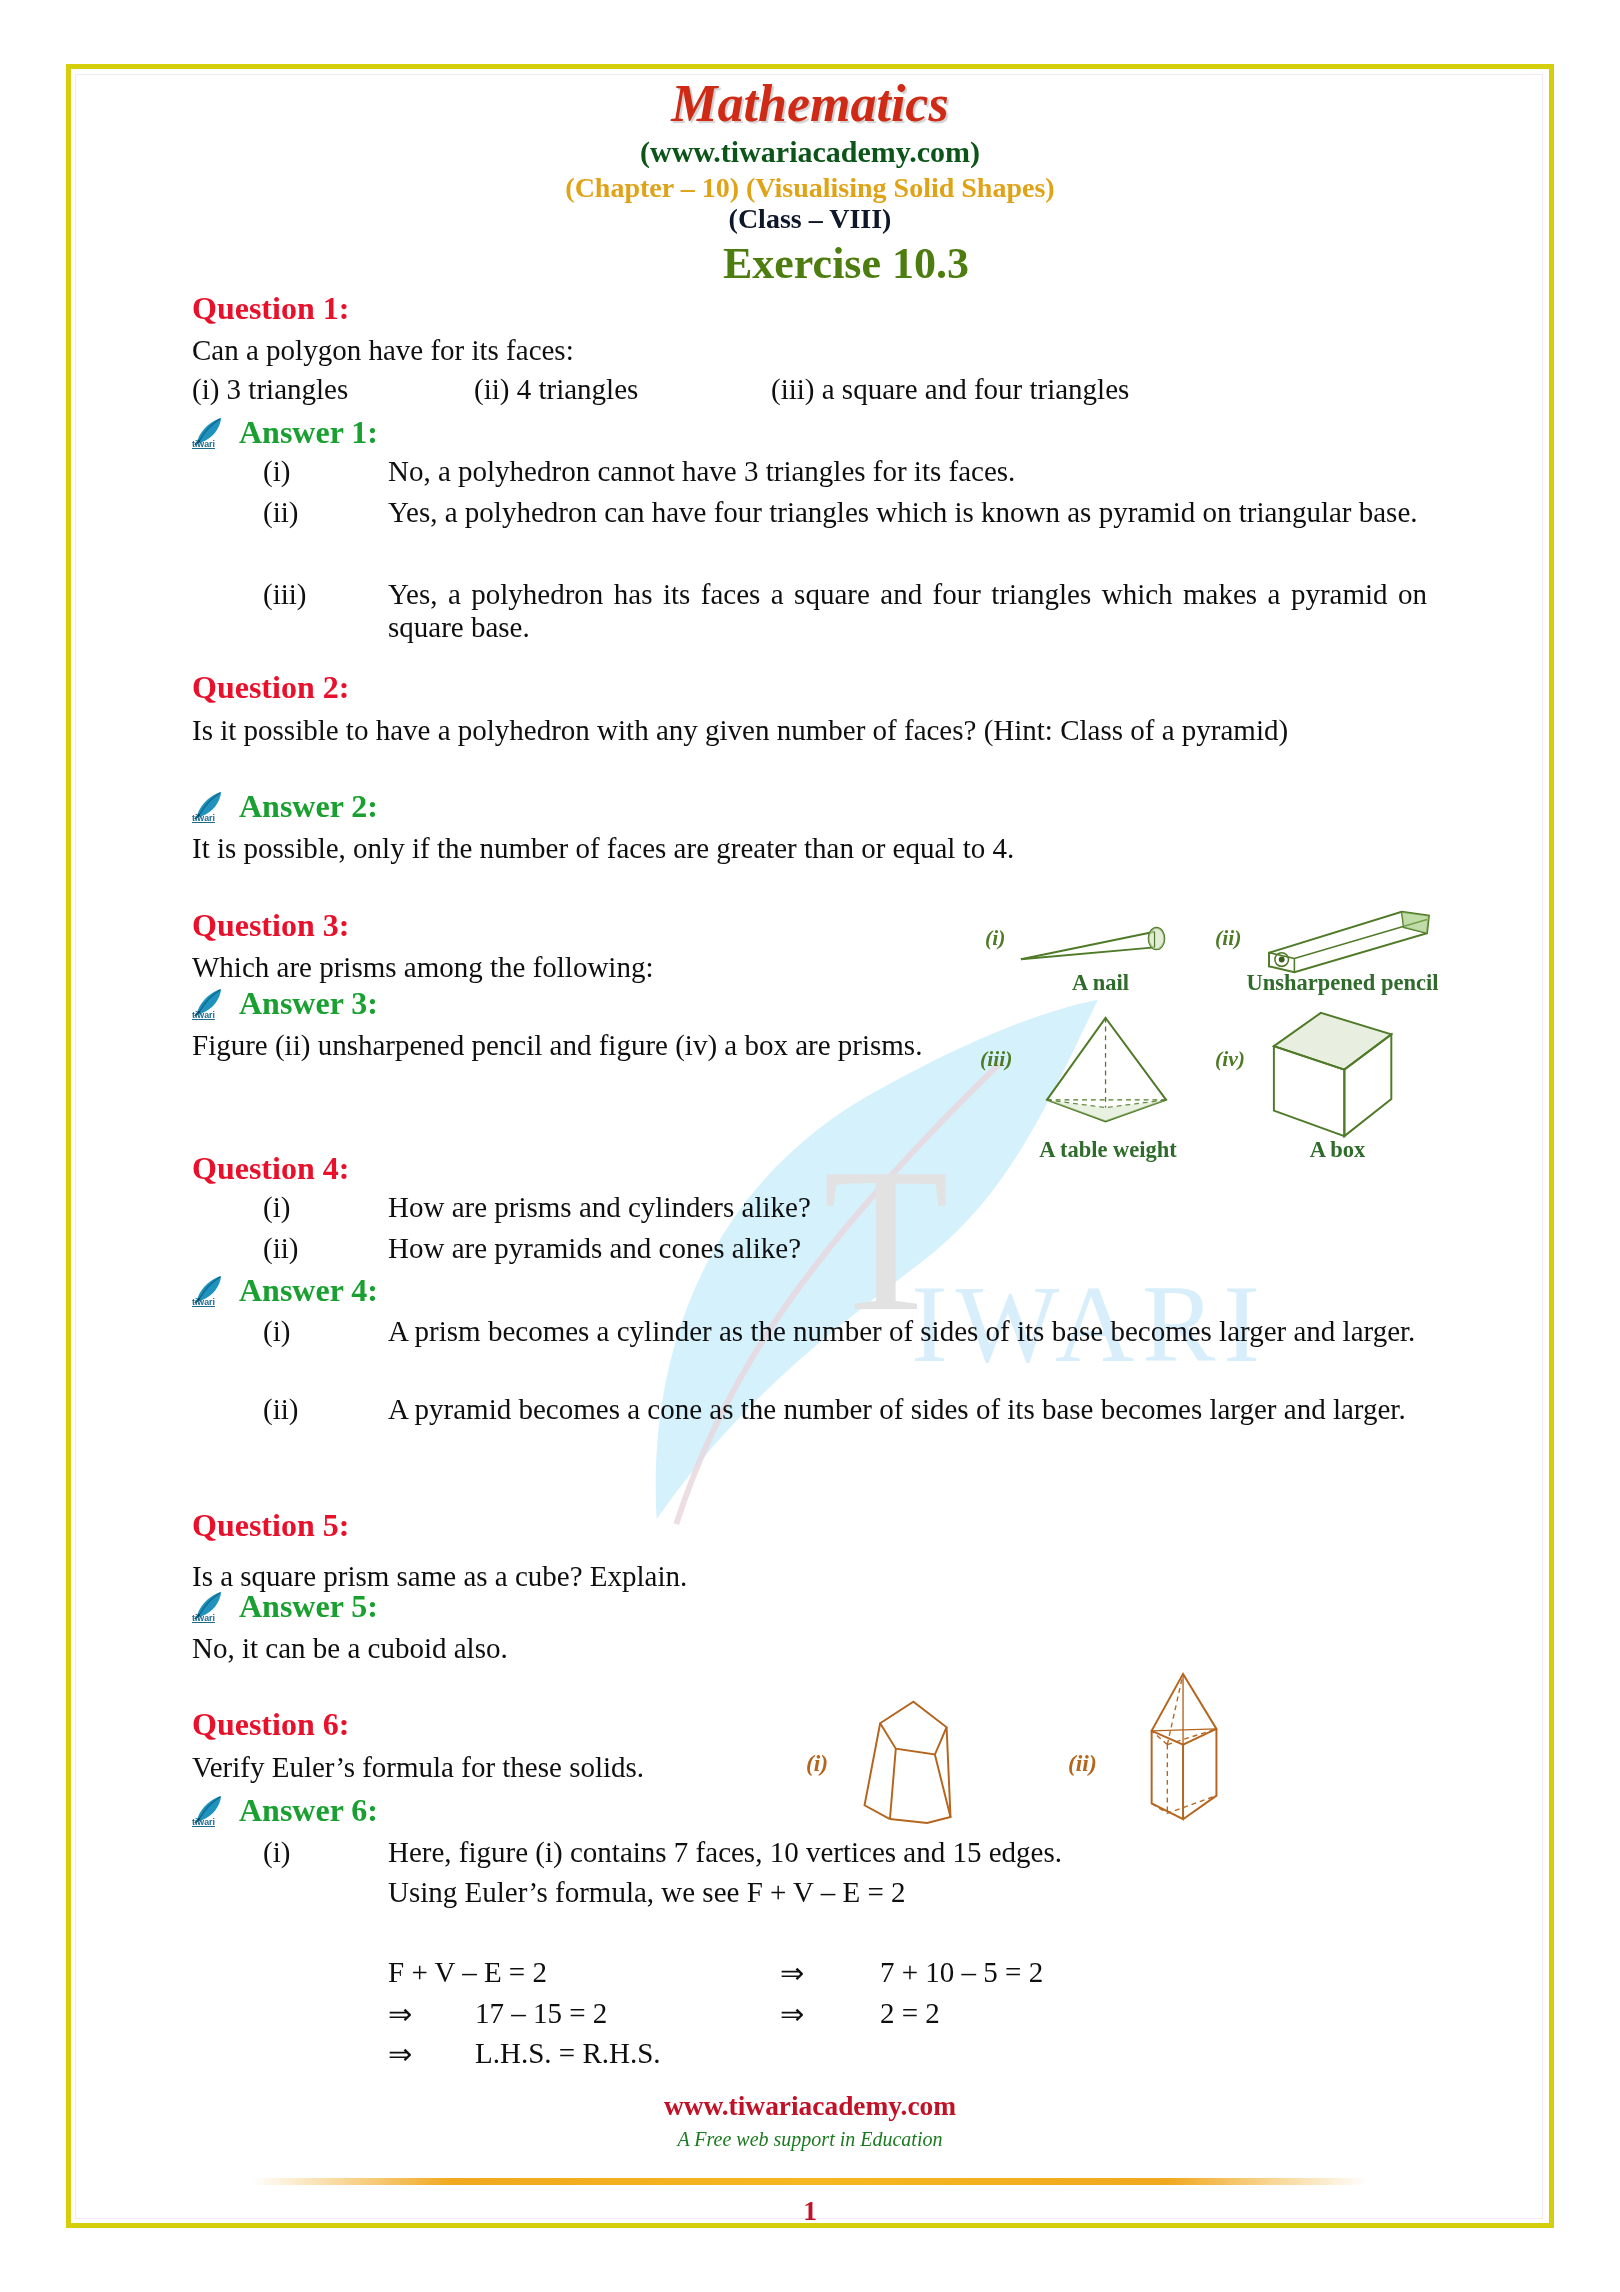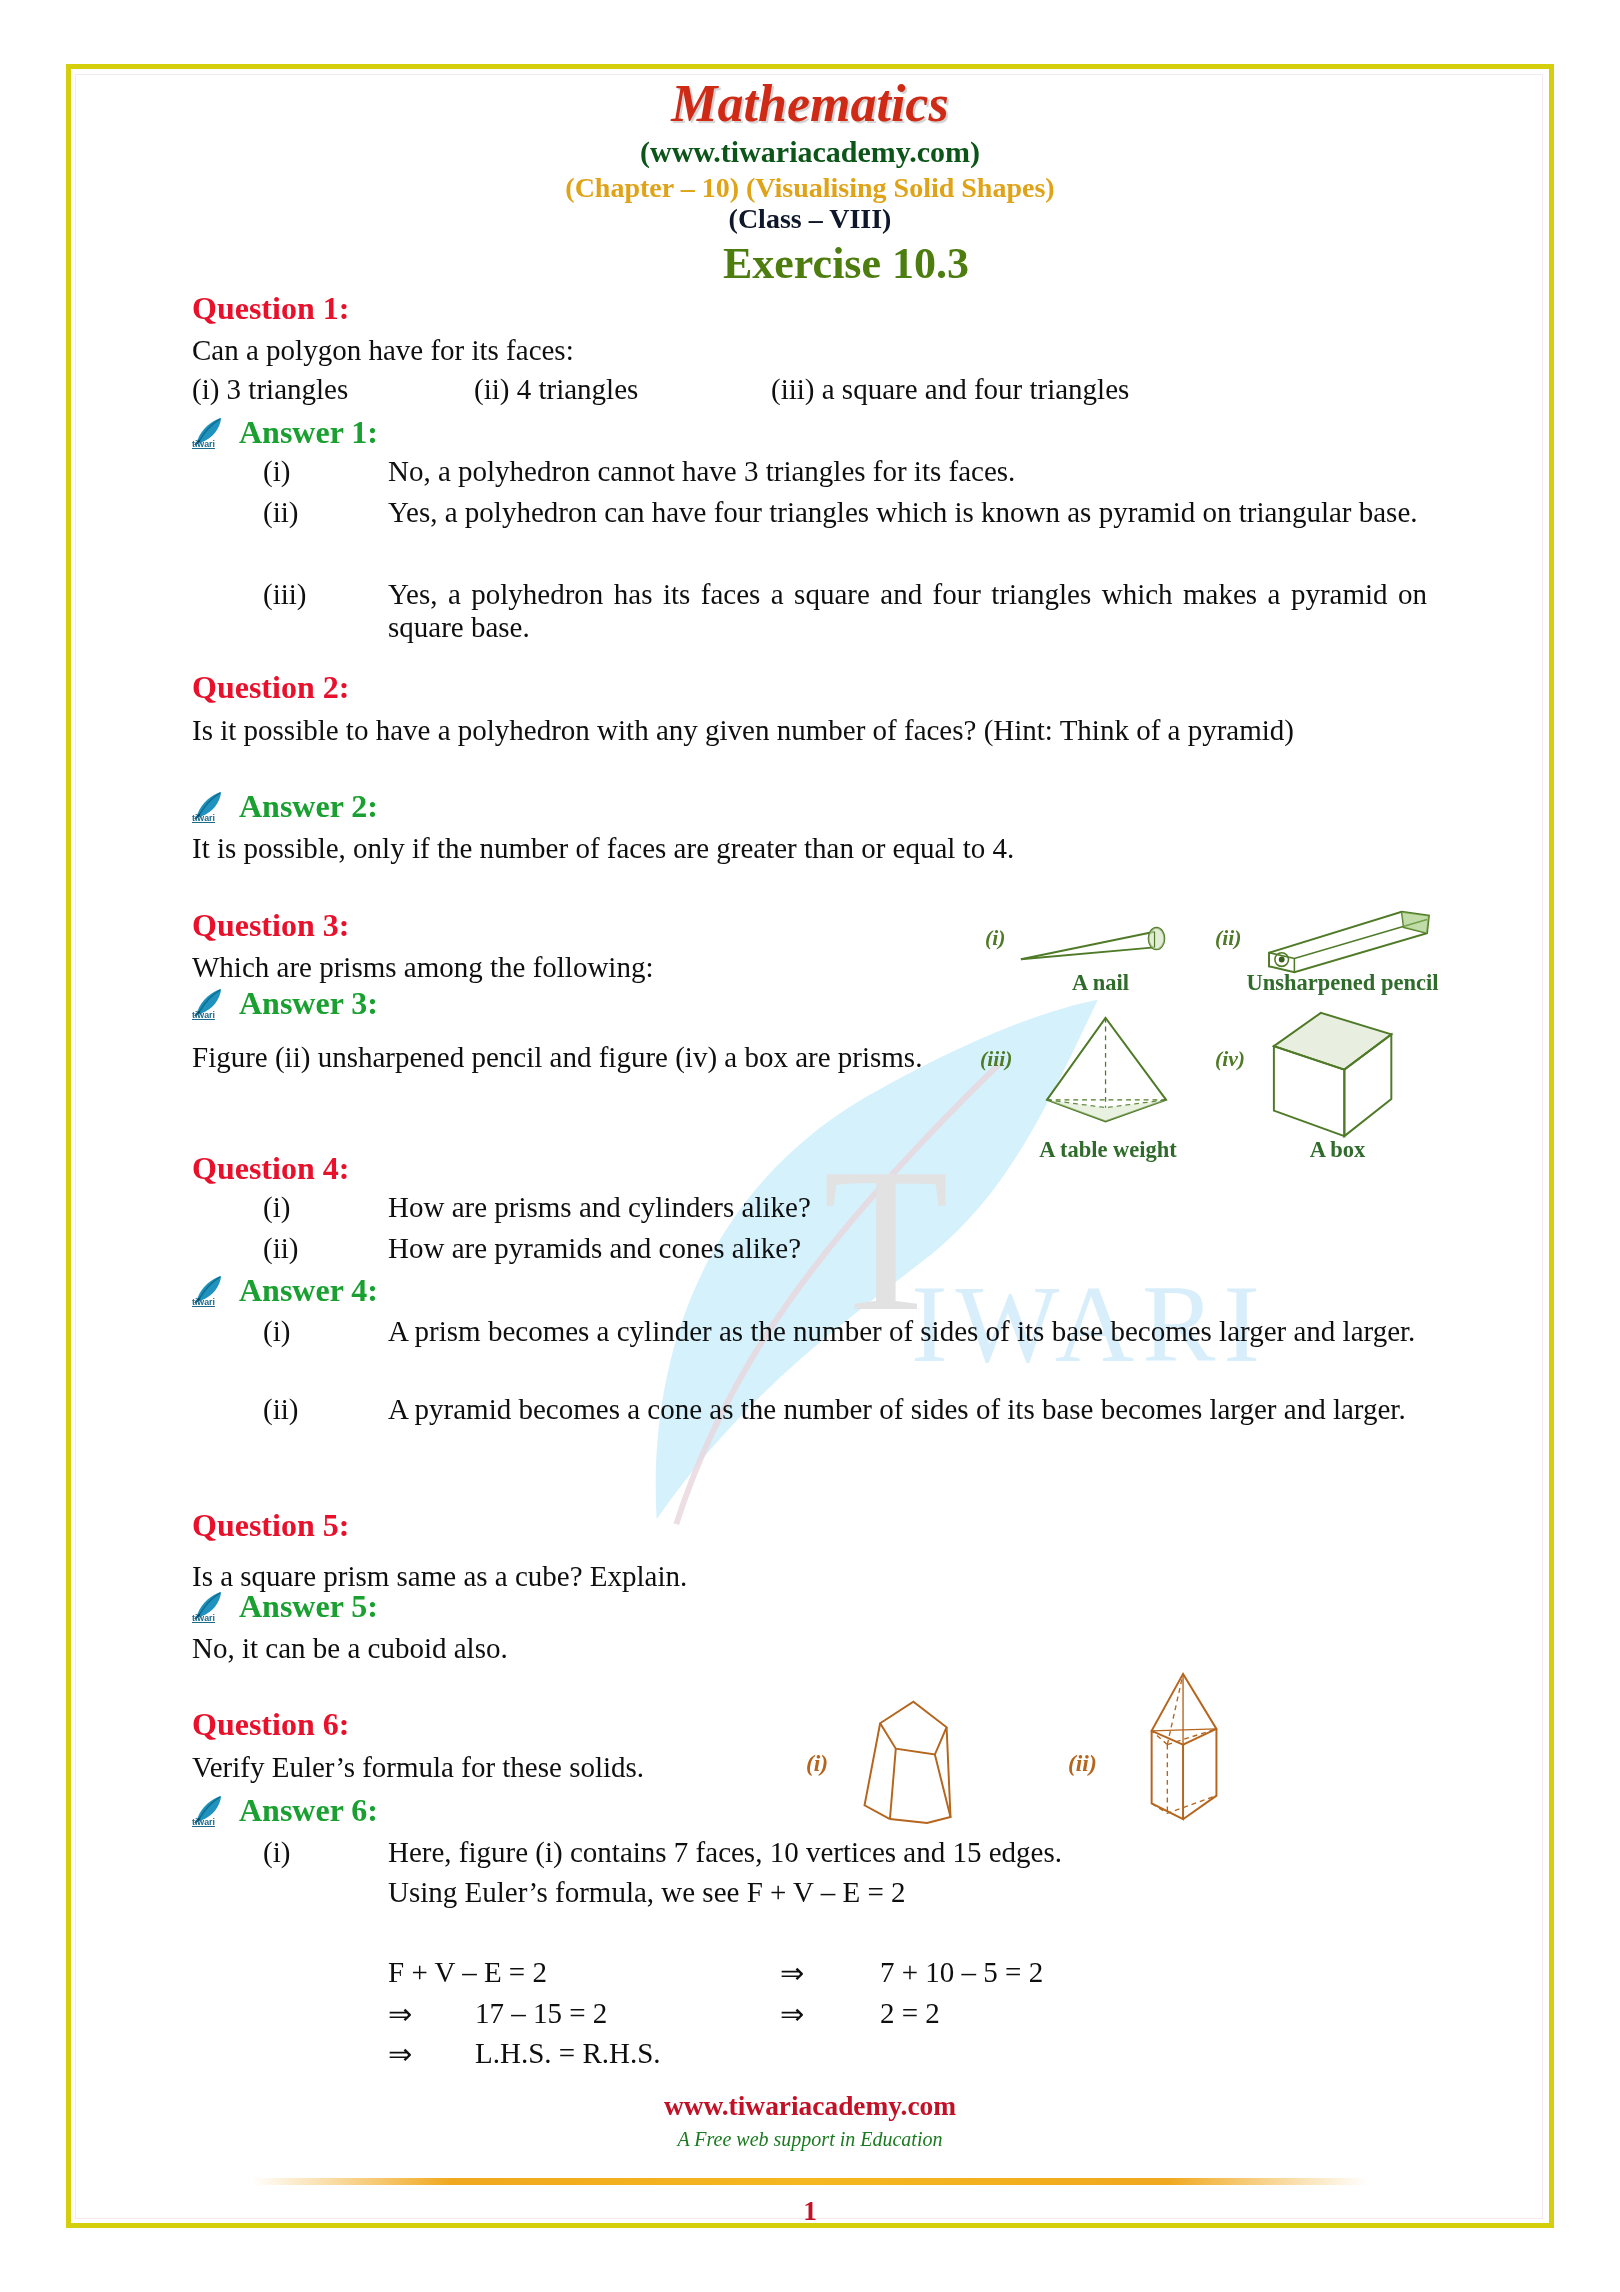--- a/index.html
+++ b/index.html
@@ -316,21 +316,21 @@
     <div class="roman" style="top:455px; left:263px;">(i)</div>
     <div class="itm" style="top:455px; left:388px; width:1039px;">No, a polyhedron cannot have 3 triangles for its faces.</div>
 
     <div class="roman" style="top:496px; left:263px;">(ii)</div>
     <div class="itm txt-just" style="top:496px; left:388px; width:1039px;">Yes, a polyhedron can have four triangles which is known as pyramid on triangular base.</div>
 
     <div class="roman" style="top:578px; left:263px;">(iii)</div>
     <div class="itm txt-just" style="top:578px; left:388px; width:1039px;">Yes, a polyhedron has its faces a square and four triangles which makes a pyramid on square base.</div>
 
     <div class="q-head" style="top:669px;">Question 2:</div>
-    <div class="txt txt-just" style="top:714px; width:1237px;">Is it possible to have a polyhedron with any given number of faces? (Hint: Think of a pyramid)</div>
+    <div class="txt txt-just" style="top:714px; width:1237px;">Is it possible to have a polyhedron with any given number of faces? (Hint: Class of a pyramid)</div>
 
     <div class="quill" style="top:790px;">
       <svg width="33" height="31" viewBox="0 0 34 32">
         <path d="M30 2 C20 5 10 13 6 24 L3 30 L10 27 C21 23 29 13 30 2 Z" fill="#1f93bd"></path>
         <path d="M29 3 C21 8 13 16 8 25" fill="none" stroke="#0f6d92" stroke-width="1.6"></path>
         <path d="M3 30 L8 25" stroke="#14445c" stroke-width="2"></path>
       </svg>
       <span class="lbl">tiwari</span>
     </div>
     <div class="a-head" style="top:788px;">Answer 2:</div>
@@ -341,21 +341,21 @@
 
     <div class="quill" style="top:987px;">
       <svg width="33" height="31" viewBox="0 0 34 32">
         <path d="M30 2 C20 5 10 13 6 24 L3 30 L10 27 C21 23 29 13 30 2 Z" fill="#1f93bd"></path>
         <path d="M29 3 C21 8 13 16 8 25" fill="none" stroke="#0f6d92" stroke-width="1.6"></path>
         <path d="M3 30 L8 25" stroke="#14445c" stroke-width="2"></path>
       </svg>
       <span class="lbl">tiwari</span>
     </div>
     <div class="a-head" style="top:985px;">Answer 3:</div>
-    <div class="txt" style="top:1029px; width:765px;margin-top:12px;">Figure (ii) unsharpened pencil and figure (iv) a box are prisms.</div>
+    <div class="txt" style="top:1029px; width:765px;">Figure (ii) unsharpened pencil and figure (iv) a box are prisms.</div>
 
     <div class="fig-label" style="left:985px; top:926px;">(i)</div>
     <svg style="position:absolute; left:1017px; top:912px;" width="167" height="59" viewBox="0 0 170 60">
       <path d="M4 48 L140 20" stroke="#4f7a27" stroke-width="2" fill="none"></path>
       <path d="M4 48 L140 36" stroke="#4f7a27" stroke-width="2" fill="none"></path>
       <ellipse cx="142" cy="27" rx="8" ry="11" fill="none" stroke="#4f7a27" stroke-width="2"></ellipse>
       <ellipse cx="142" cy="27" rx="8" ry="11" fill="#cfe0bd" opacity="0.6"></ellipse>
       <path d="M140 20 L140 36" stroke="#4f7a27" stroke-width="1.2"></path>
     </svg>
     <div class="fig-cap" style="left:1017px; top:970px; width:167px;">A nail</div>

